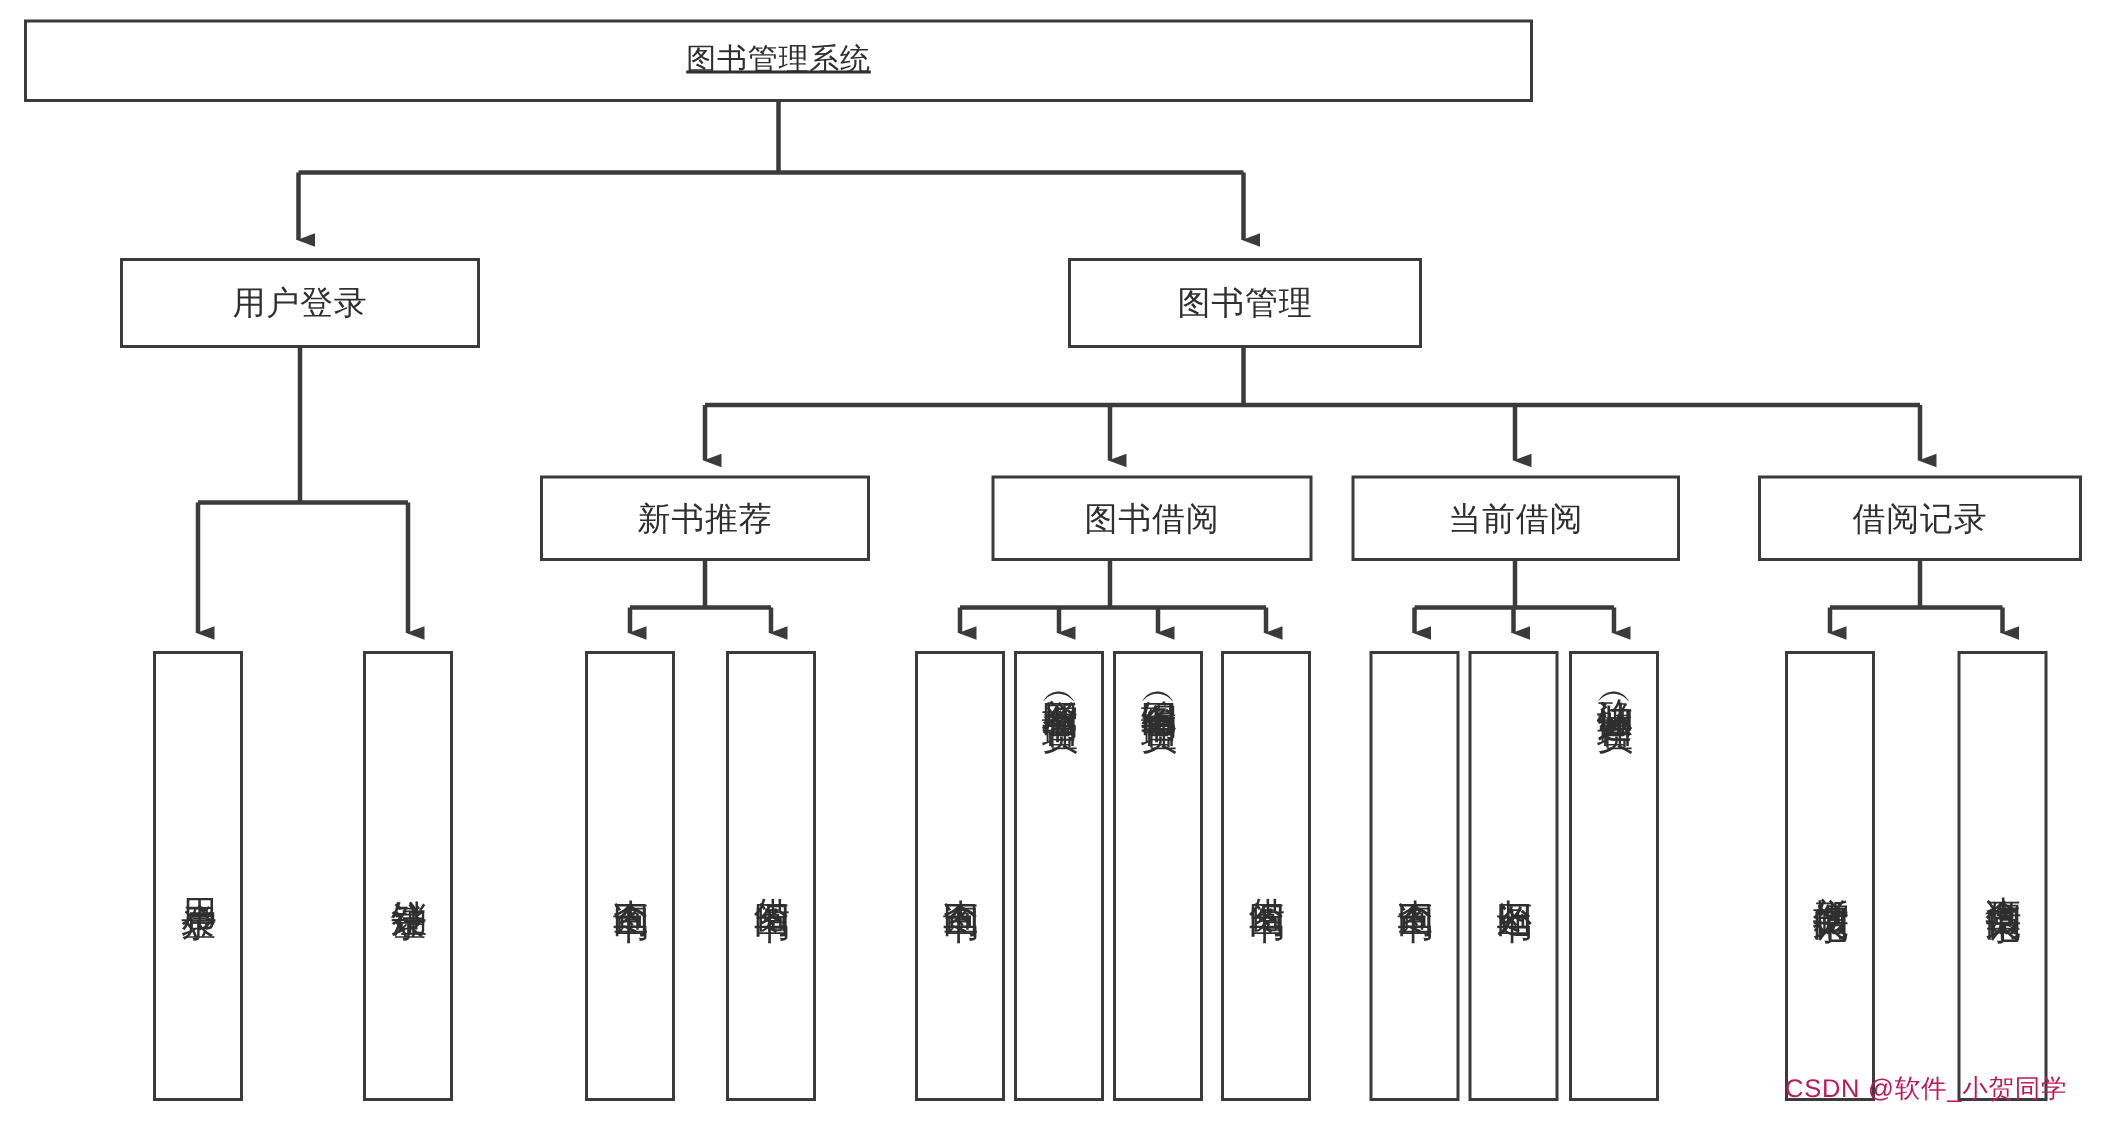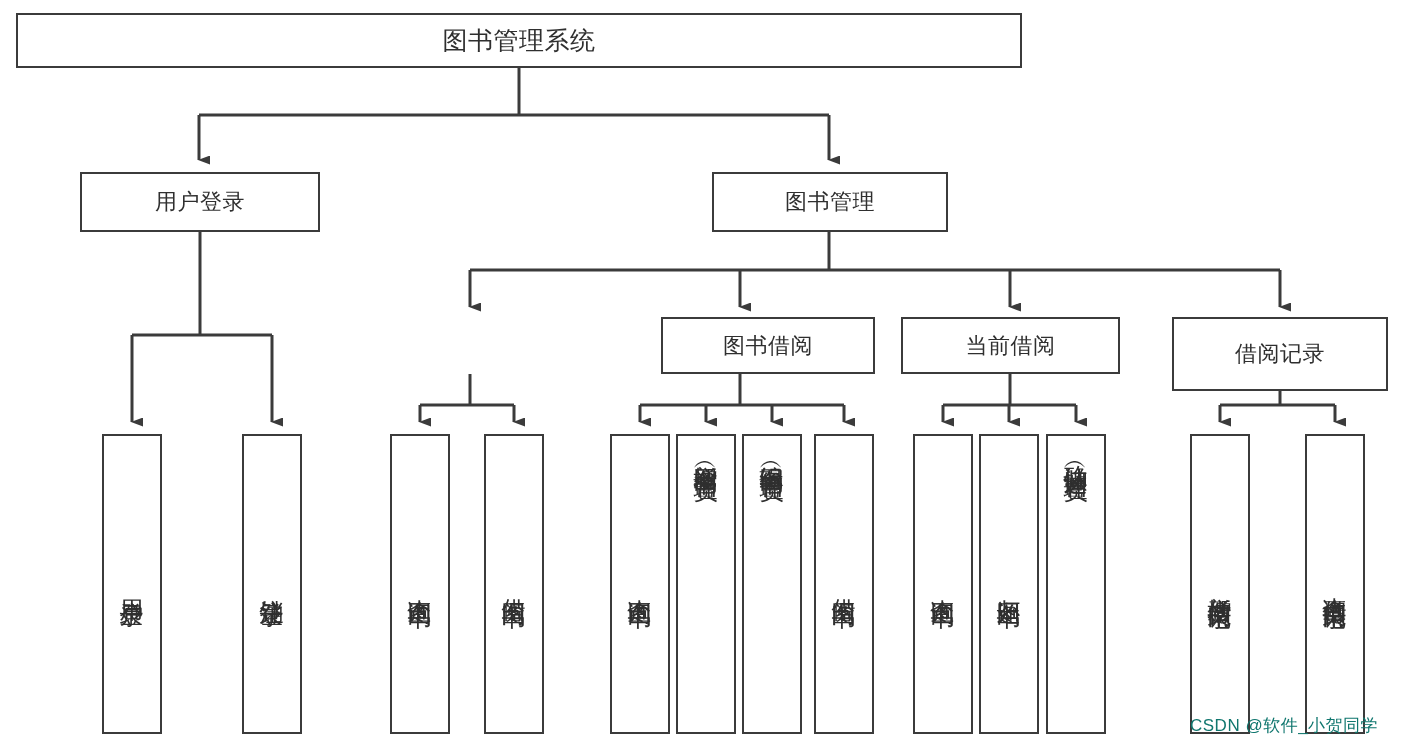--- a/index.html
+++ b/index.html
@@ -41,21 +41,22 @@
     text-align: center;
     line-height: 1.18;
     letter-spacing: 0.5px;
   }
   
   .node.h .label {
     font-size: 22px;
     writing-mode: horizontal-tb;
   }
   .node.root .label {
-    font-size: 25px;
+    font-size: 20px;
+    text-decoration: underline;
   }
   
   .node.v {
     padding: 10px 0 10px 0;
     align-items: flex-start;
     justify-content: center;
   }
   .node.v .label {
     writing-mode: vertical-rl;
     text-orientation: upright;
@@ -65,21 +66,21 @@
     white-space: nowrap;
   }
   .node.v.center {
     align-items: center;
   }
   .watermark {
     position: absolute;
     left: 1190px;
     top: 714px;
     font-size: 17px;
-    color: #0f766e;
+    color: #be185d;
     white-space: nowrap;
     letter-spacing: 0.5px;
   }
 </style>
 </head>
 <body>
 
 <div id="canvas">
 
   <svg id="wires" viewBox="0 0 1405 747" width="1405" height="747">
@@ -138,27 +139,30 @@
     <span class="label">图书管理系统</span>
   </div>
 
   <div class="node h" style="left:80px; top:172px; width:240px; height:60px;">
     <span class="label">用户登录</span>
   </div>
   <div class="node h" style="left:712px; top:172px; width:236px; height:60px;">
     <span class="label">图书管理</span>
   </div>
 
+  <div class="node h" style="left:360px; top:317px; width:220px; height:57px;">
+    <span class="label">新书推荐</span>
+  </div>
   <div class="node h" style="left:633px; top:317px; width:214px; height:57px;margin-left:28px;">
     <span class="label">图书借阅</span>
   </div>
   <div class="node h" style="left:901px; top:317px; width:219px; height:57px;">
     <span class="label">当前借阅</span>
   </div>
-  <div class="node h" style="left:1172px; top:317px; width:216px; height:74px;">
+  <div class="node h" style="left:1172px; top:317px; width:216px; height:57px;">
     <span class="label">借阅记录</span>
   </div>
 
   <div class="node v center" style="left:102px; top:434px; width:60px; height:300px;">
     <span class="label">用户登录</span>
   </div>
   <div class="node v center" style="left:242px; top:434px; width:60px; height:300px;">
     <span class="label">注销登录</span>
   </div>
 

